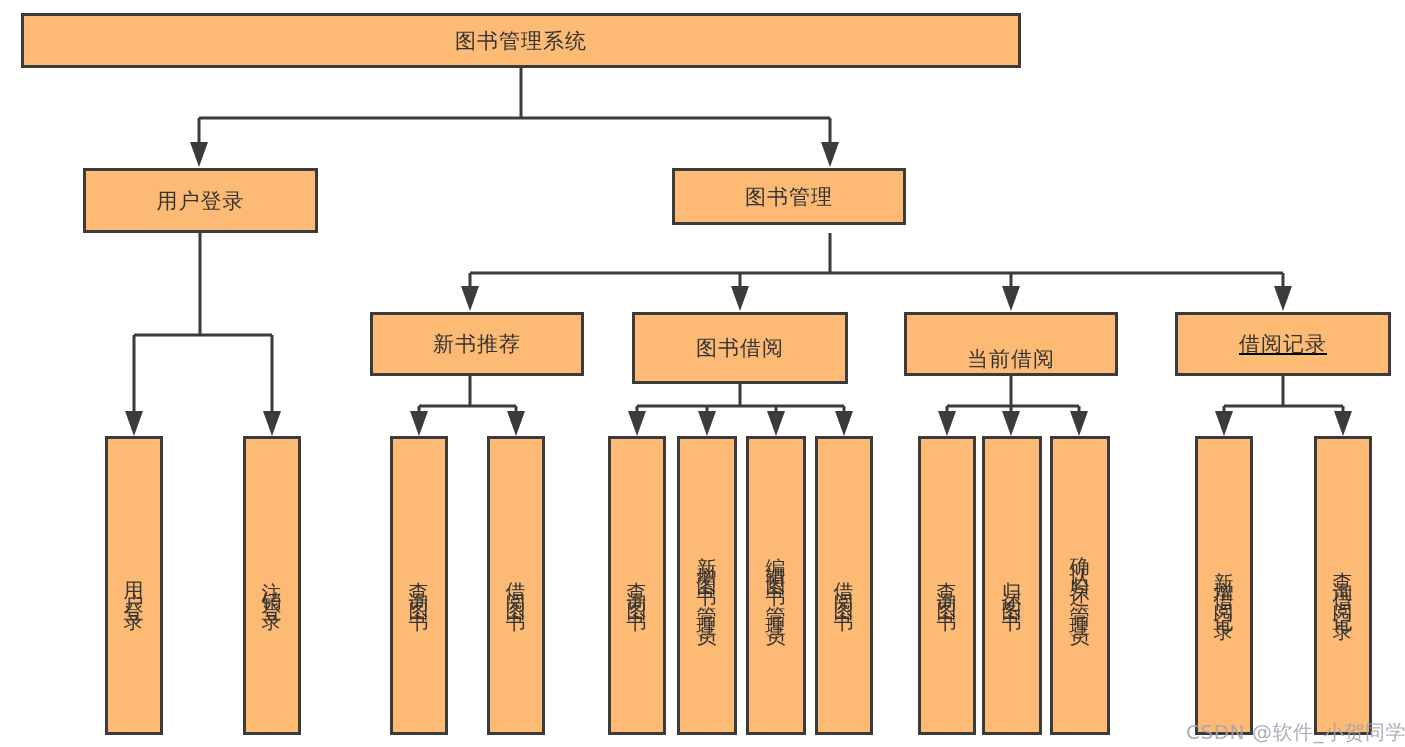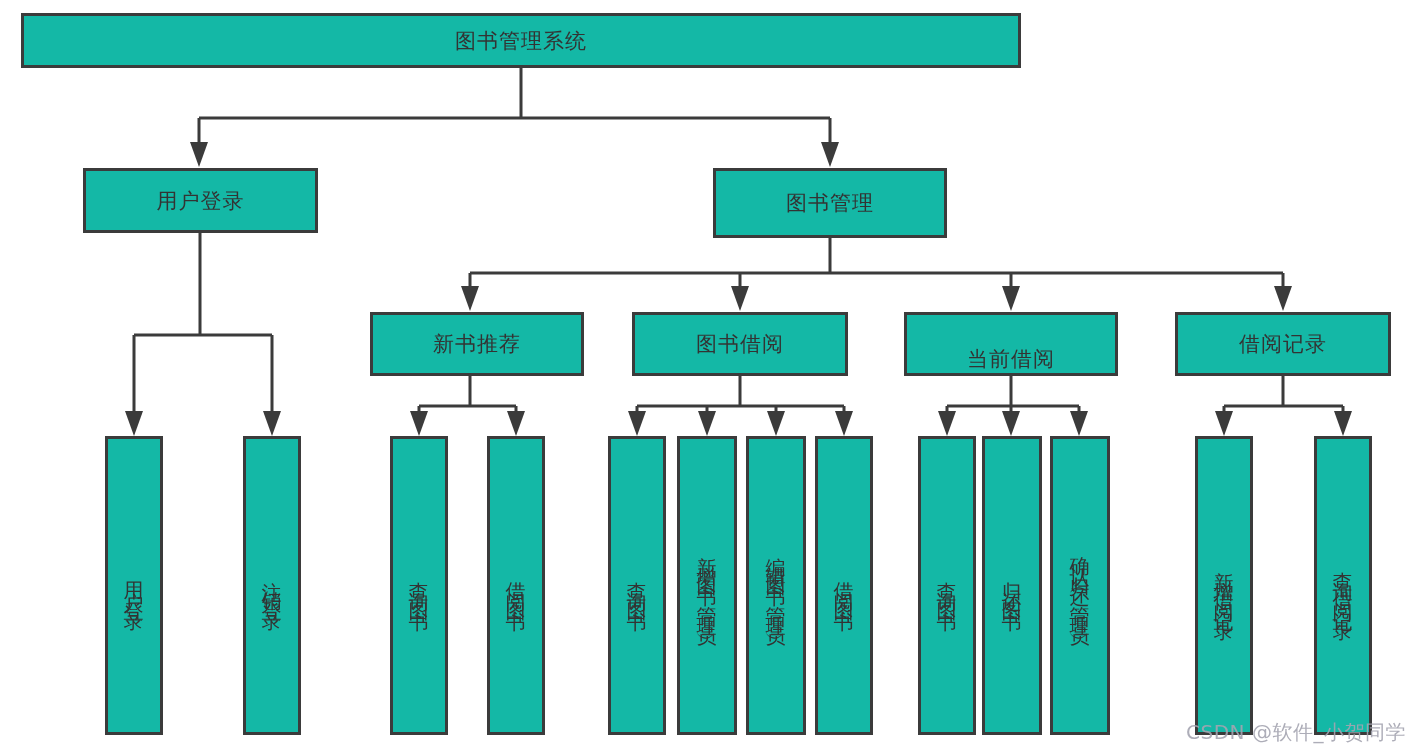--- a/index.html
+++ b/index.html
@@ -20,21 +20,21 @@
   #connectors {
     position: absolute;
     left: 0; top: 0;
     width: 1405px;
     height: 747px;
     z-index: 1;
   }
   .node {
     position: absolute;
     box-sizing: border-box;
-    background: #14b8a6;
+    background: #fdba74;
     border: 3px solid #3b3b3b;
     display: flex;
     align-items: center;
     justify-content: center;
     z-index: 2;
   }
   .node .hlabel {
     font-size: 21px;
     color: #333333;
     letter-spacing: 1px;
@@ -46,26 +46,26 @@
     font-size: 20px;
     color: #333333;
     letter-spacing: 10px;
     line-height: 1;
     white-space: nowrap;
   }
   
   .n-root            { left: 21px;   top: 13px;  width: 1000px; height: 55px; }
   
   .n-user-login      { left: 83px;   top: 168px; width: 235px;  height: 65px; }
-  .n-book-mgmt       { left: 713px;  top: 168px; width: 234px;  height: 70px; justify-content: center; }
+  .n-book-mgmt       { left: 672px;  top: 168px; width: 234px;  height: 57px; justify-content: center; }
   
   .n-new-book-rec    { left: 363px;  top: 312px; width: 214px;  height: 64px; margin-left: 7px; }
-  .n-book-borrow     { left: 632px;  top: 312px; width: 216px;  height: 64px; }
+  .n-book-borrow     { left: 632px;  top: 312px; width: 216px;  height: 72px; }
   .n-current-borrow  { left: 904px;  top: 312px; width: 214px;  height: 64px; align-items: flex-end; }
-  .n-borrow-records  { left: 1175px; top: 312px; width: 216px;  height: 64px; }
+  .n-borrow-records  { left: 1175px; top: 312px; width: 216px;  height: 64px; text-decoration: underline; }
   
   .leaf { top: 436px; height: 299px; }
   .l-user-login      { left: 105px;  width: 58px; }
   .l-logout          { left: 243px;  width: 58px; }
   .l-rec-query       { left: 390px;  width: 58px; }
   .l-rec-borrow      { left: 487px;  width: 58px; }
   .l-bb-query        { left: 608px;  width: 58px; }
   .l-bb-add          { left: 677px;  width: 60px; }
   .l-bb-edit         { left: 746px;  width: 60px; }
   .l-bb-borrow       { left: 815px;  width: 58px; }

